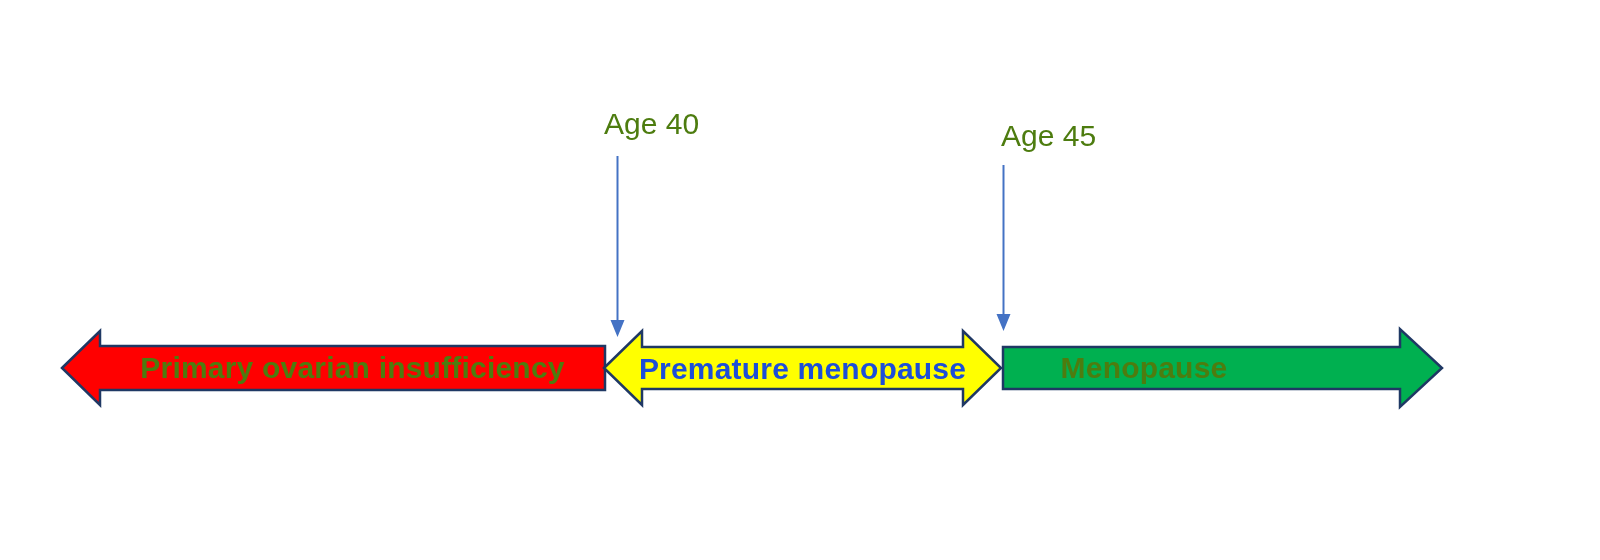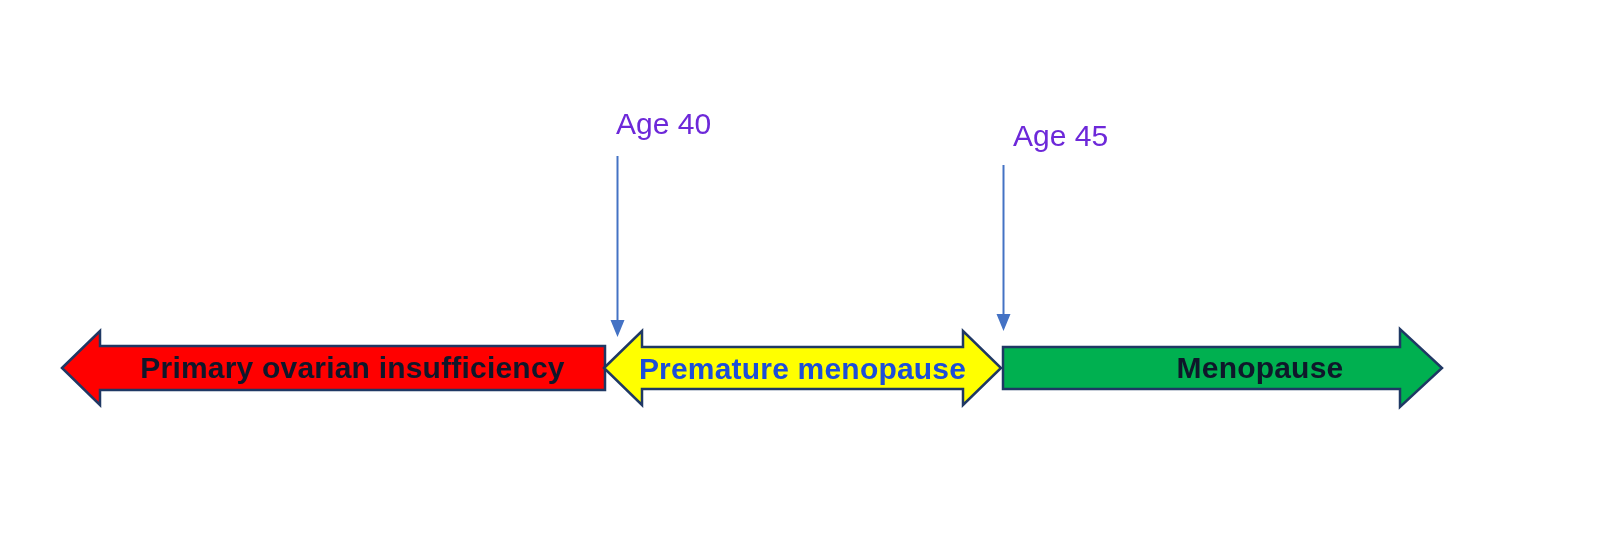--- a/index.html
+++ b/index.html
@@ -24,38 +24,37 @@
     position: absolute;
     display: flex;
     align-items: center;
     justify-content: center;
     font-size: 30px;
     font-weight: 700;
     white-space: nowrap;
     letter-spacing: 0.2px;
     pointer-events: none;
   }
-  .stage-label.white { color: #0f172a; }
+  .stage-label.white { color: #4d7c0f; }
   .stage-label.black { color: #1d4ed8; font-weight: 600; }
   .label-poi {
     left: 100px; top: 346px; width: 505px; height: 44px;
   }
   .label-premature {
     left: 642px; top: 347px; width: 321px; height: 43px;
   }
   .label-menopause {
-    left: 1060px; top: 346px; width: 400px; height: 43px;
+    left: 944px; top: 346px; width: 400px; height: 43px;
   }
   .age-label {
     position: absolute;
-    color: #6d28d9;
+    color: #4d7c0f;
     font-size: 30px;
     font-weight: 400;
     white-space: nowrap;
-    margin-left: 12px;
   }
   .age-40 { left: 604px; top: 107px; }
   .age-45 { left: 1001px; top: 119px; }
 </style>
 </head>
 <body>
 
 <div class="canvas">
 
   <svg class="shapes-layer" width="1600" height="560" viewBox="0 0 1600 560">

